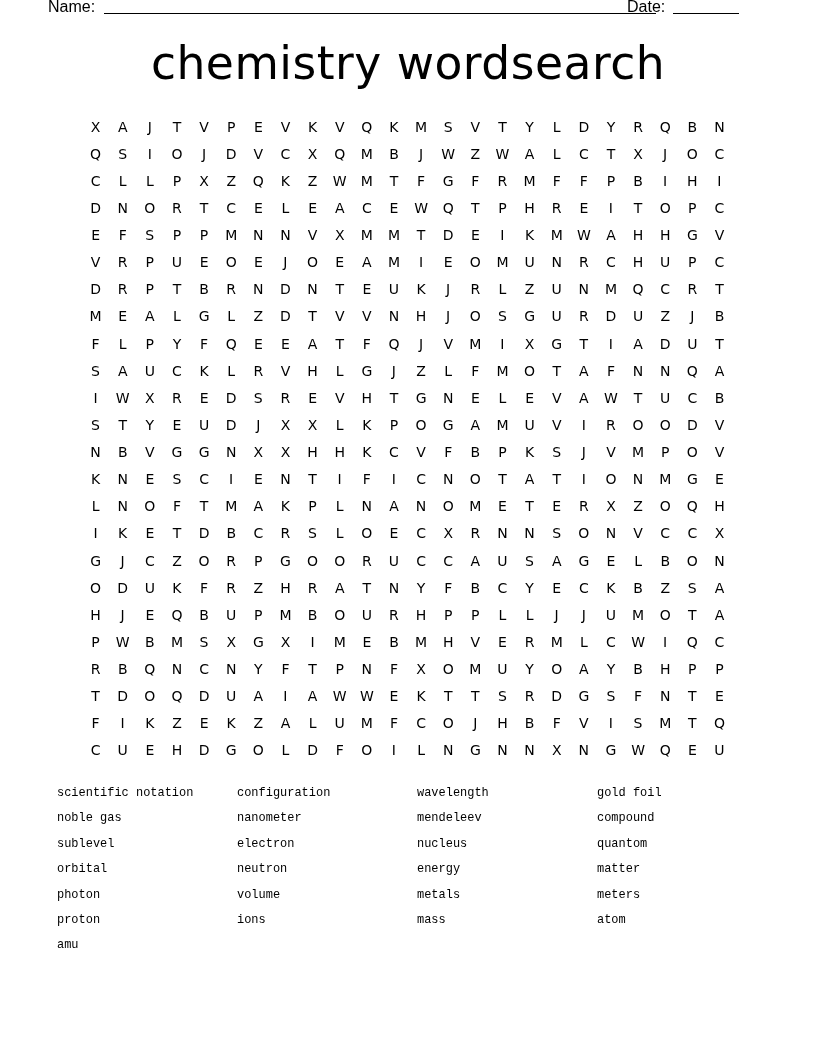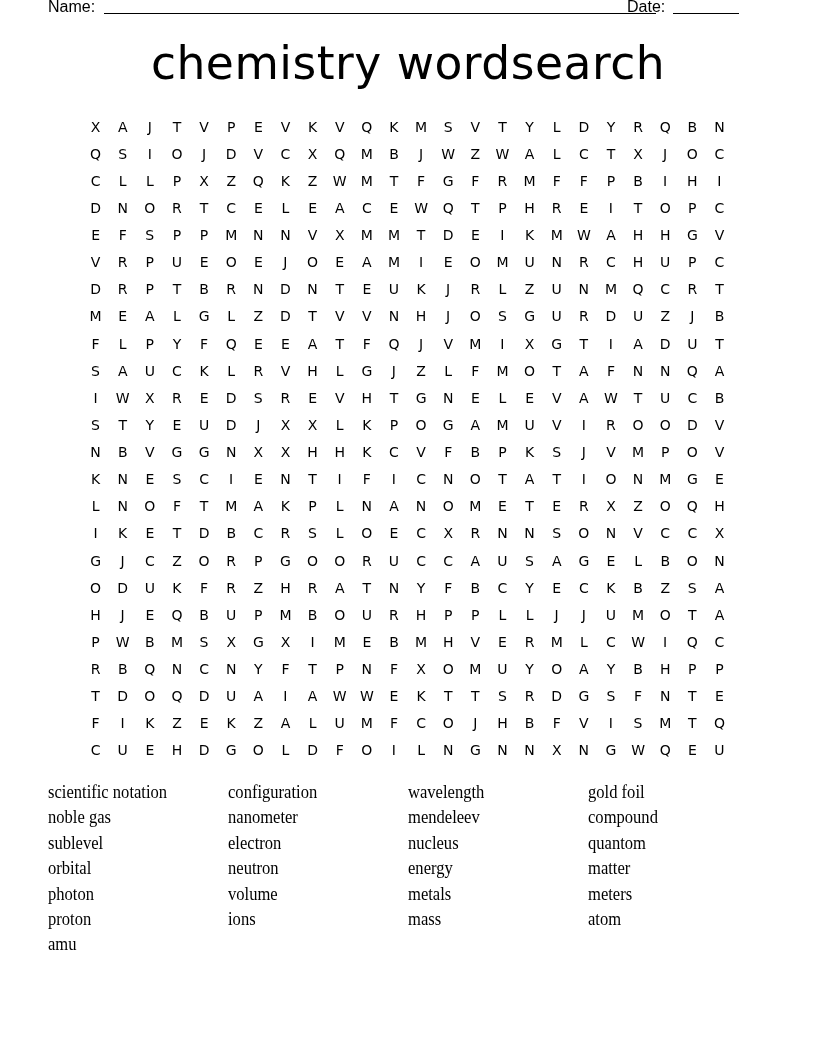--- a/index.html
+++ b/index.html
@@ -22,24 +22,24 @@
     .grid {
       position: absolute; left: 82px; top: 113px;
       display: grid; grid-template-columns: repeat(24, 27.13px); grid-auto-rows: 27.13px;
     }
     .cell {
       font-family: "DejaVu Sans", sans-serif; font-size: 14px;
       display: flex; align-items: center; justify-content: center;
       cursor: pointer;
     }
     .wordlist {
-      position: absolute; left: 48px; top: 780px; width: 720px;
+      position: absolute; left: 57px; top: 780px; width: 720px;
       display: grid; grid-template-columns: 180px 180px 180px 180px;
       grid-auto-rows: 25.4px;
-      font-family: Liberation Serif, serif; font-size: 18px;
+      font-family: Liberation Mono, monospace; font-size: 13px;
     }
     .word { white-space: nowrap; line-height: 25.4px; transform: scaleX(0.92); transform-origin: left center; }
   </style>
 </head>
 <body>
 
 <div class="header">
   <span class="name-label">Name:</span>
   <span class="name-line"></span>
   <span class="date-label">Date:</span>

